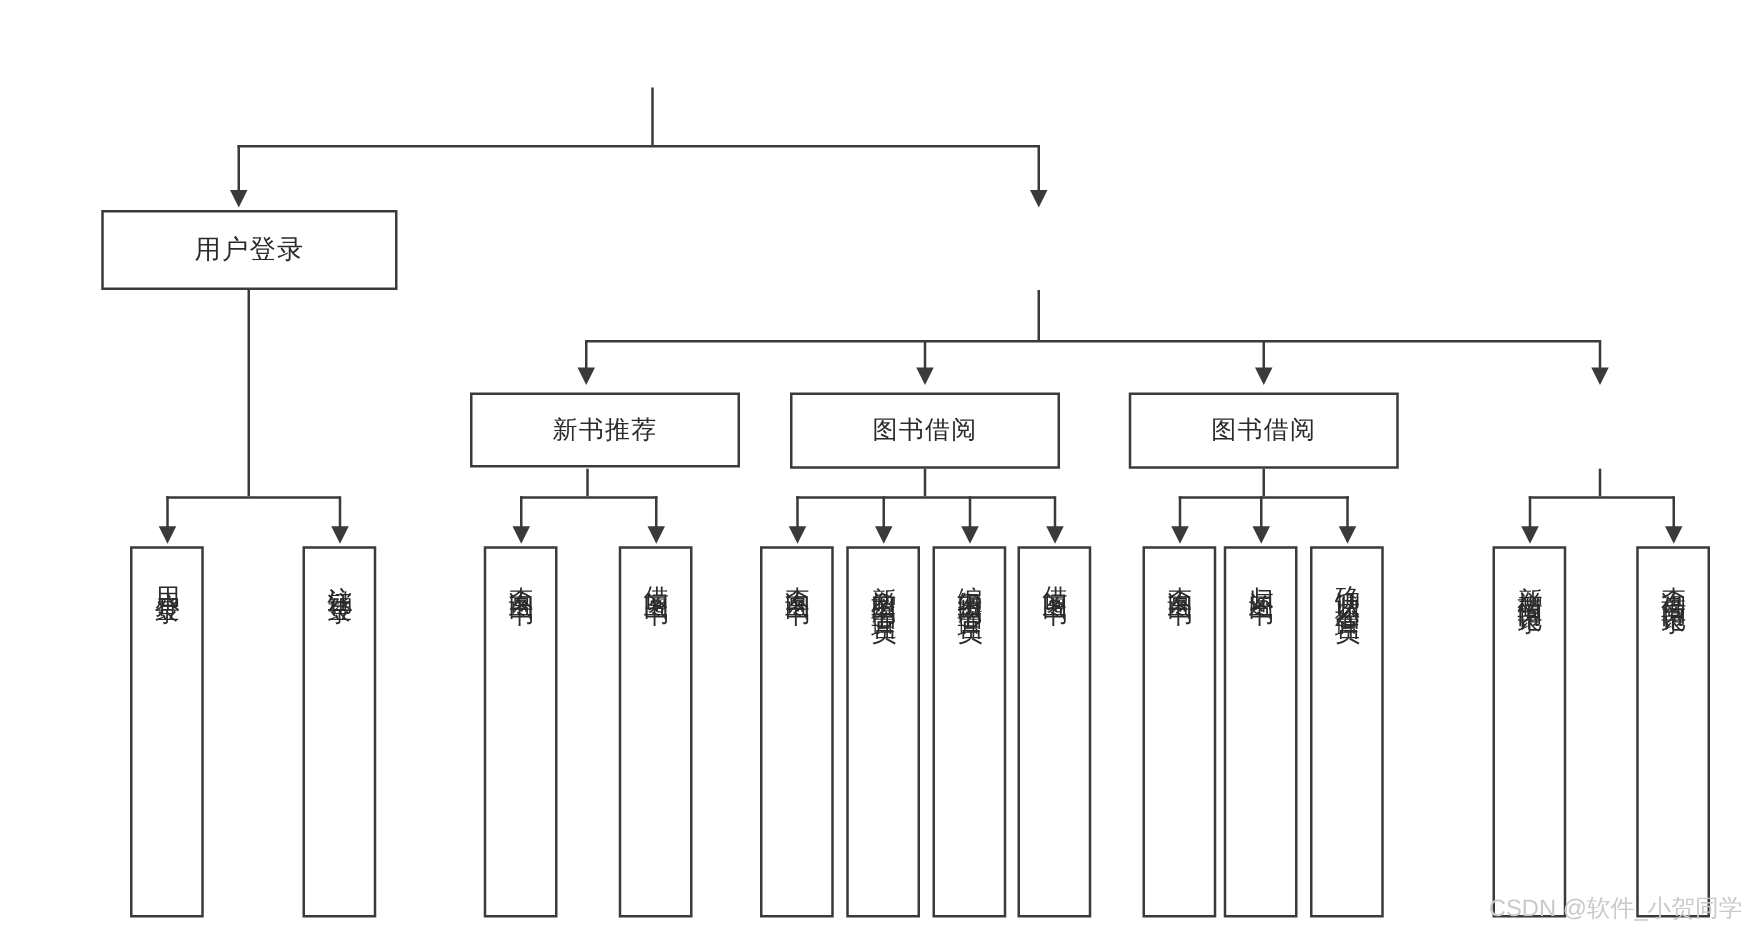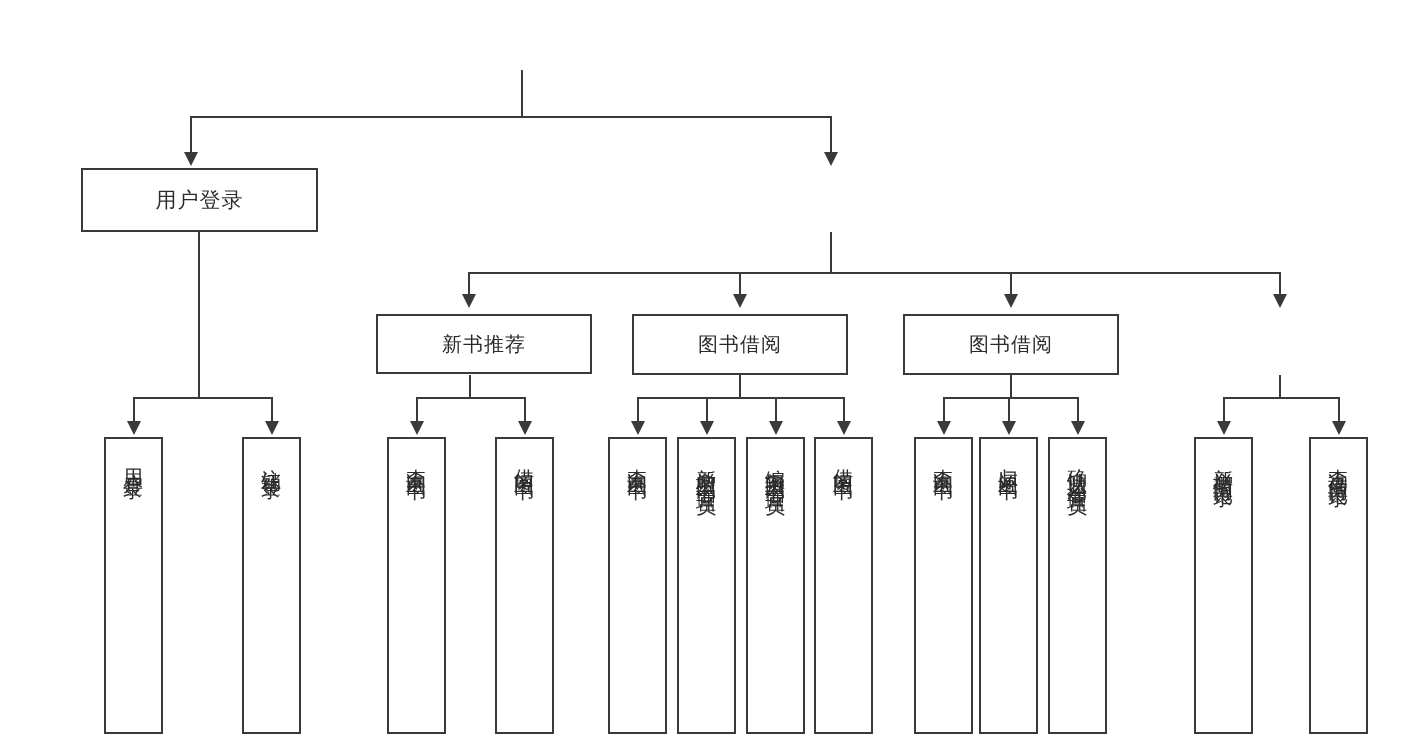--- a/index.html
+++ b/index.html
@@ -196,14 +196,15 @@
     <span class="lbl">确认归还（管理员）</span>
   </div>
 
   <div class="node leaf" style="left:1194px;top:437px;width:59px;height:297px;">
     <span class="lbl">新增借阅记录</span>
   </div>
   <div class="node leaf" style="left:1309px;top:437px;width:59px;height:297px;">
     <span class="lbl">查询借阅记录</span>
   </div>
 
+  <div id="watermark" style="left:1191px;top:714px;">CSDN @软件_小贺同学</div>
 
 </div>
 
 </body></html>

